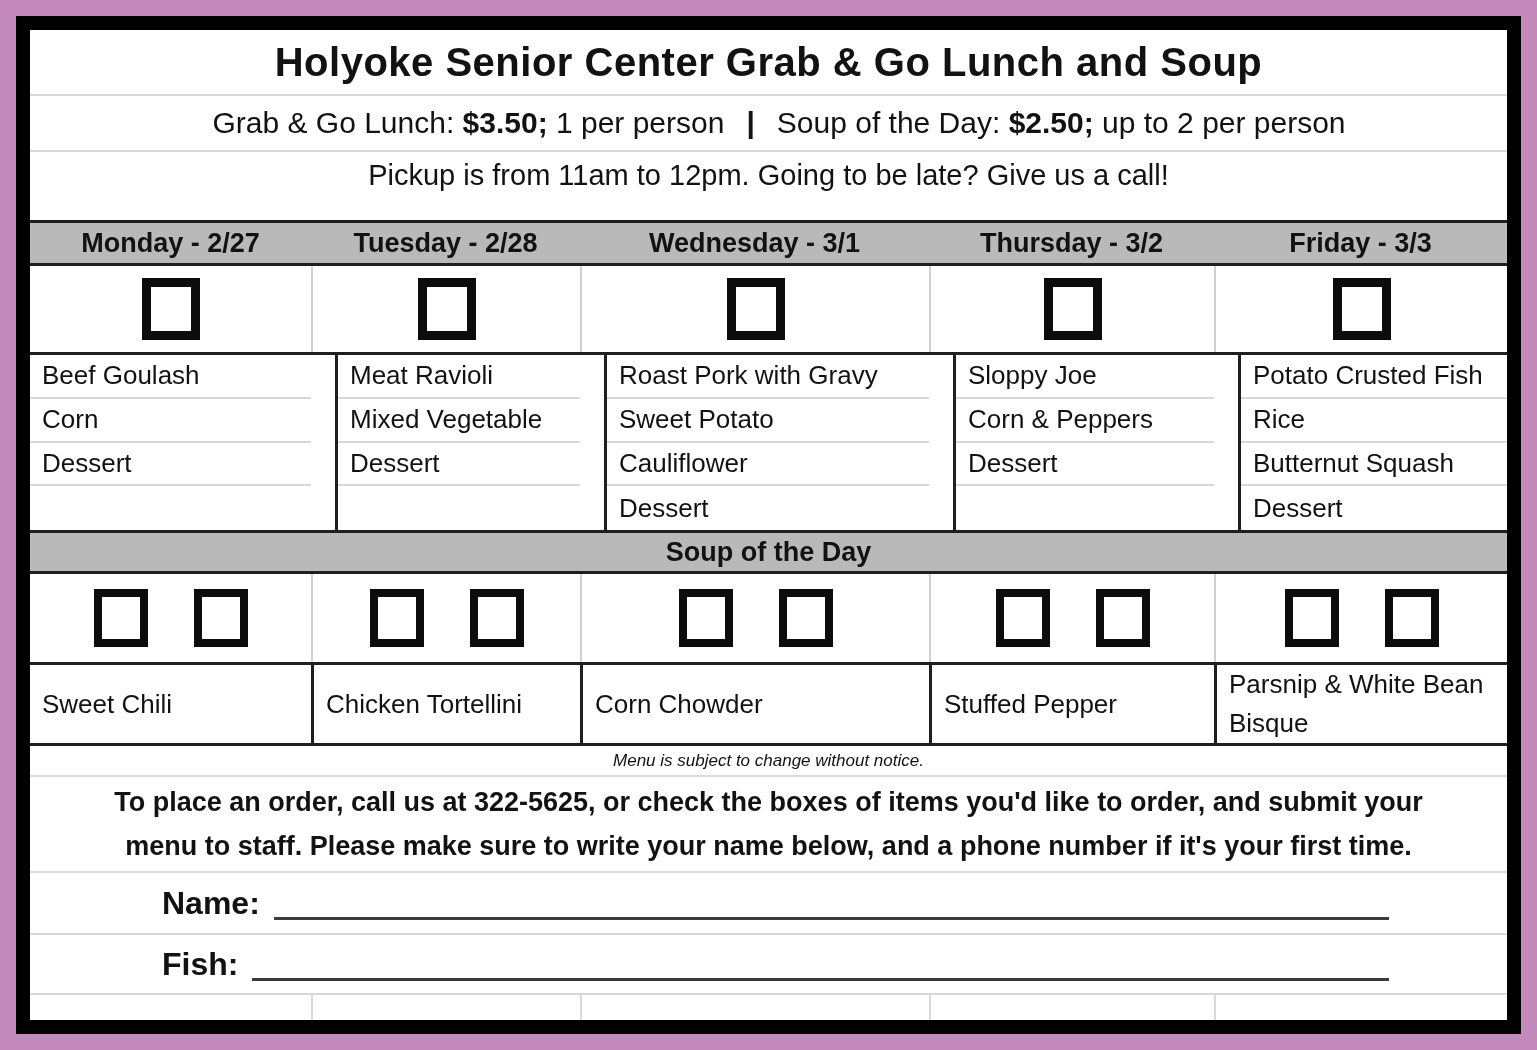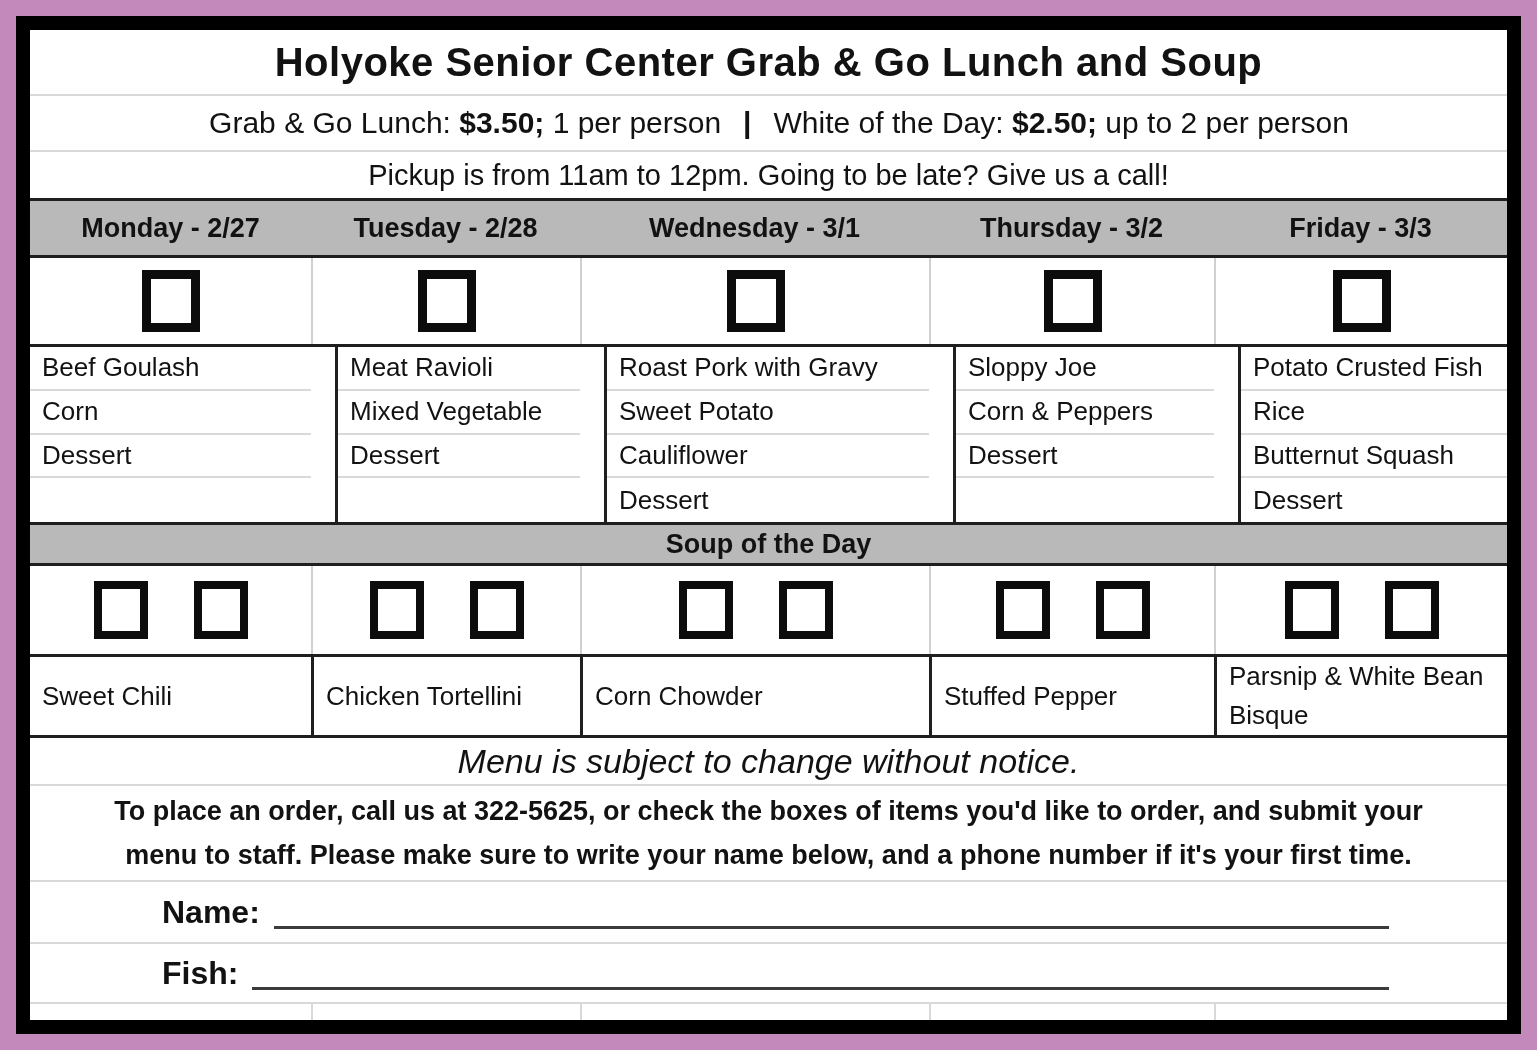--- a/index.html
+++ b/index.html
@@ -27,22 +27,22 @@
   .title-row{flex:none;height:64px;display:flex;align-items:center;justify-content:center;
     font-size:40px;font-weight:bold;letter-spacing:.5px;}
   .price-row{flex:none;height:54px;display:flex;align-items:center;justify-content:center;
     font-size:30px;white-space:pre;padding-left:21px;}
   .price-row .b{font-weight:bold;}
   .price-row .sep{margin:0 22px;font-weight:bold;}
   .pickup-row{flex:none;height:46px;display:flex;align-items:center;justify-content:center;font-size:29px;}
 
   .grid5{display:grid;grid-template-columns:281px 269px 349px 285px 1fr;}
 
-  .day-header{flex:none;height:60px;background:var(--band-gray);
-    border-top:3px solid var(--line-dark);border-bottom:3px solid var(--line-dark);}
+  .day-header{flex:none;height:46px;background:var(--band-gray);
+    border-top:3px solid var(--line-dark);border-bottom:3px solid var(--line-dark);margin-top:22px;}
   .day-header .cell{display:flex;align-items:center;justify-content:center;
     font-size:27px;font-weight:bold;}
 
   .checkbox-row{flex:none;height:86px;}
   .checkbox-row .cell{display:flex;align-items:center;justify-content:center;gap:46px;}
   .checkbox-row .cell + .cell{border-left:2px solid var(--line-mid);}
   .soup-checkbox-row{flex:none;height:88px;}
 
   .checkbox{display:inline-block;width:58px;height:62px;border:9px solid #0c0c0c;background:#fff;cursor:pointer;}
   .checkbox.small{width:54px;height:58px;border-width:8px;}
@@ -55,22 +55,22 @@
   .food-cell:last-child{border-bottom:none;}
 
   .soup-band{flex:none;height:44px;background:var(--band-gray);
     border-top:3px solid var(--line-dark);border-bottom:3px solid var(--line-dark);
     display:flex;align-items:center;justify-content:center;font-size:27px;font-weight:bold;}
 
   .soup-name-row{flex:none;height:84px;border-top:3px solid var(--line-dark);border-bottom:3px solid var(--line-dark);}
   .soup-name-row .cell{display:flex;align-items:center;padding:0 14px 0 12px;font-size:26px;line-height:1.5;}
   .soup-name-row .cell + .cell{border-left:3px solid var(--line-dark);}
 
-  .note-row{flex:none;height:46px;display:flex;align-items:center;justify-content:center;
-    font-size:34px;font-style:italic;}
+  .note-row{flex:none;height:29px;display:flex;align-items:center;justify-content:center;
+    font-size:17px;font-style:italic;}
 
   .instructions{flex:none;height:94px;display:flex;flex-direction:column;justify-content:center;
     align-items:center;font-size:27px;font-weight:bold;line-height:44px;text-align:center;}
 
   .sign-row{flex:none;display:flex;align-items:center;padding-left:132px;padding-right:118px;}
   .sign-row.name{height:60px;}
   .sign-row.phone{height:58px;}
   .sign-label{font-size:32px;font-weight:bold;margin-right:14px;white-space:nowrap;}
   .write-line{flex:1;border-bottom:3px solid #3b3b3b;height:0;transform:translateY(15px);
     font-size:26px;color:var(--ink);}
@@ -81,21 +81,21 @@
 </head>
 <body>
 
 <div class="pink-frame">
   <div class="black-frame">
     <div class="sheet">
 
       <div class="title-row">Holyoke Senior Center Grab &amp; Go Lunch and Soup</div>
       <div class="hr-light"></div>
 
-      <div class="price-row"><span>Grab &amp; Go Lunch: </span><span class="b">$3.50;</span><span> 1 per person</span><span class="sep">|</span><span>White of the Day: </span><span class="b">$2.50;</span><span> up to 2 per person</span></div>
+      <div class="price-row"><span>Grab &amp; Go Lunch: </span><span class="b">$3.50;</span><span> 1 per person</span><span class="sep">|</span><span>Soup of the Day: </span><span class="b">$2.50;</span><span> up to 2 per person</span></div>
       <div class="hr-light"></div>
 
       <div class="pickup-row">Pickup is from 11am to 12pm. Going to be late? Give us a call!</div>
 
       <div class="day-header grid5">
         <div class="cell">Monday - 2/27</div>
         <div class="cell">Tuesday - 2/28</div>
         <div class="cell">Wednesday - 3/1</div>
         <div class="cell">Thursday - 3/2</div>
         <div class="cell">Friday - 3/3</div>

